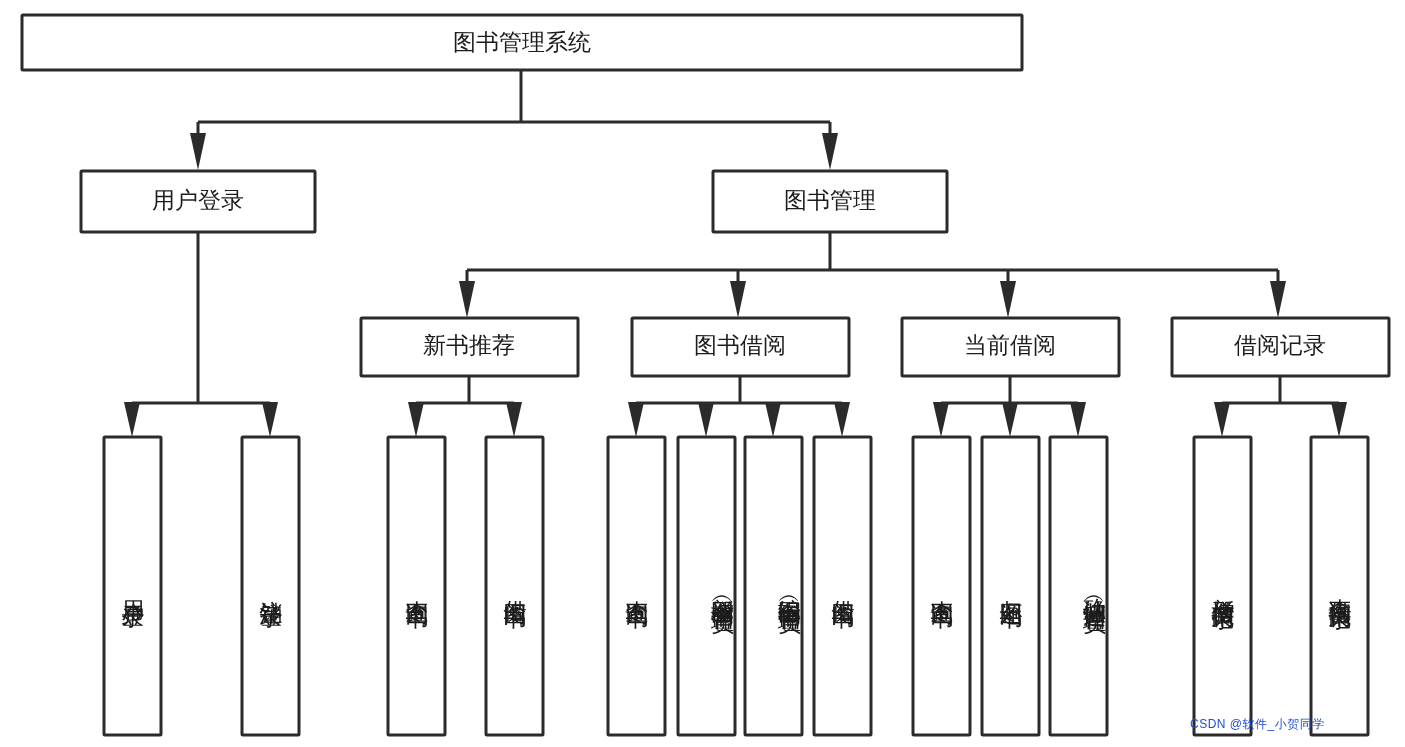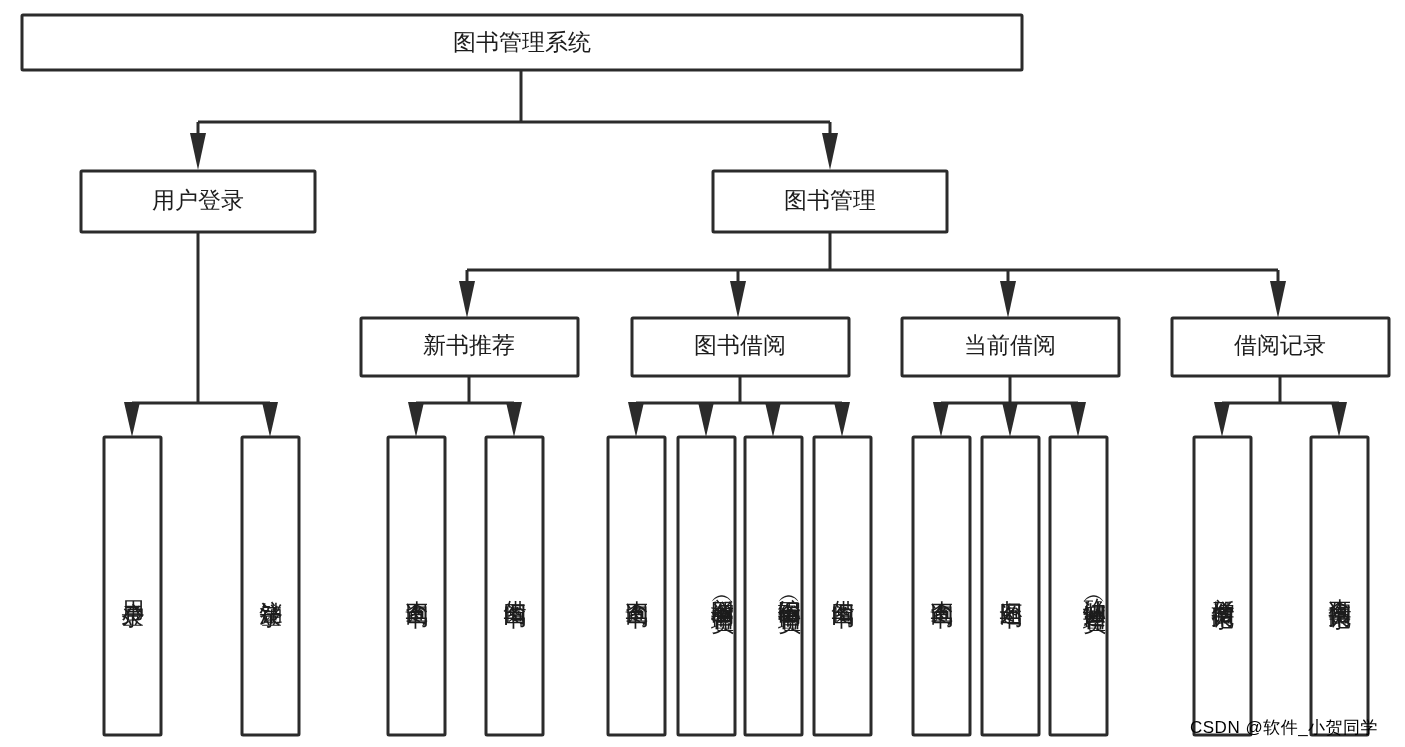--- a/index.html
+++ b/index.html
@@ -54,22 +54,22 @@
     color: #1c1c1c;
     text-align: center;
     pointer-events: none;
     white-space: nowrap;
   }
   .watermark {
     position: absolute;
     left: 1190px;
     top: 716px;
     font-family: "Liberation Sans", "DejaVu Sans", sans-serif;
-    font-size: 17px;
-    color: #000000;
+    font-size: 12px;
+    color: #1d4ed8;
     letter-spacing: 0.5px;
     white-space: nowrap;
   }
 </style>
 </head>
 <body>
 
 <svg id="diagram" viewBox="0 0 1405 747" xmlns="http://www.w3.org/2000/svg">
 
   <g>

